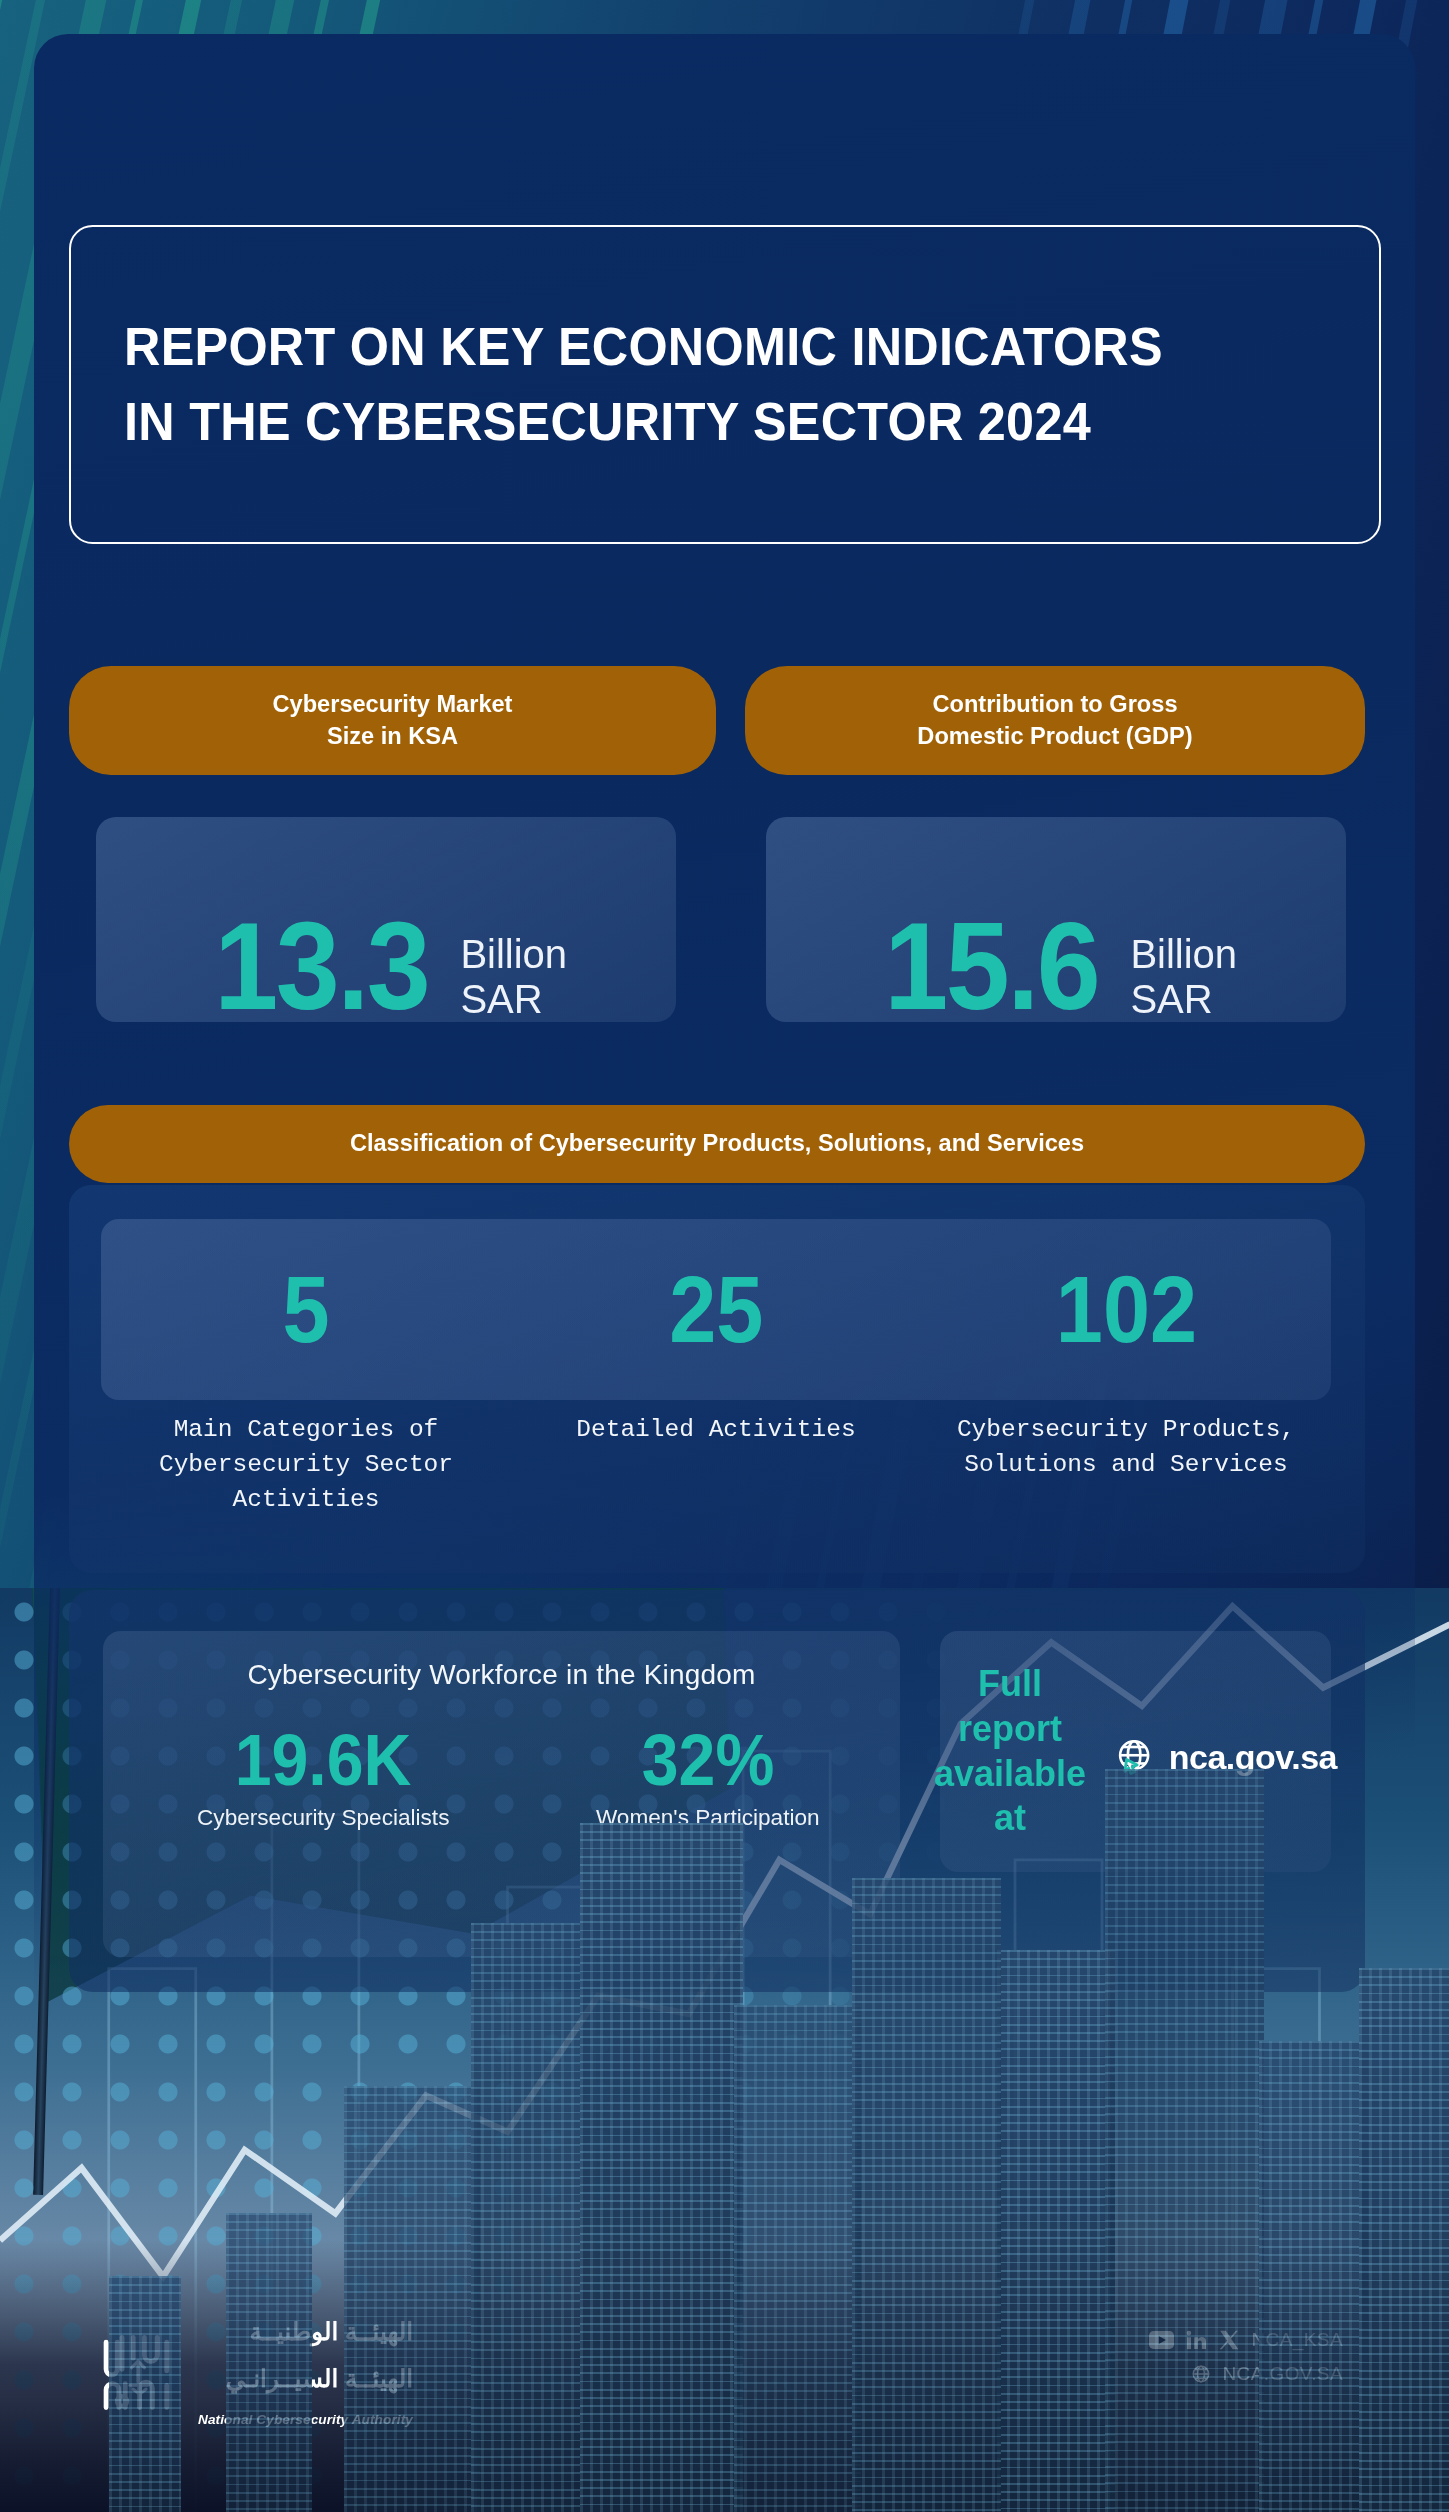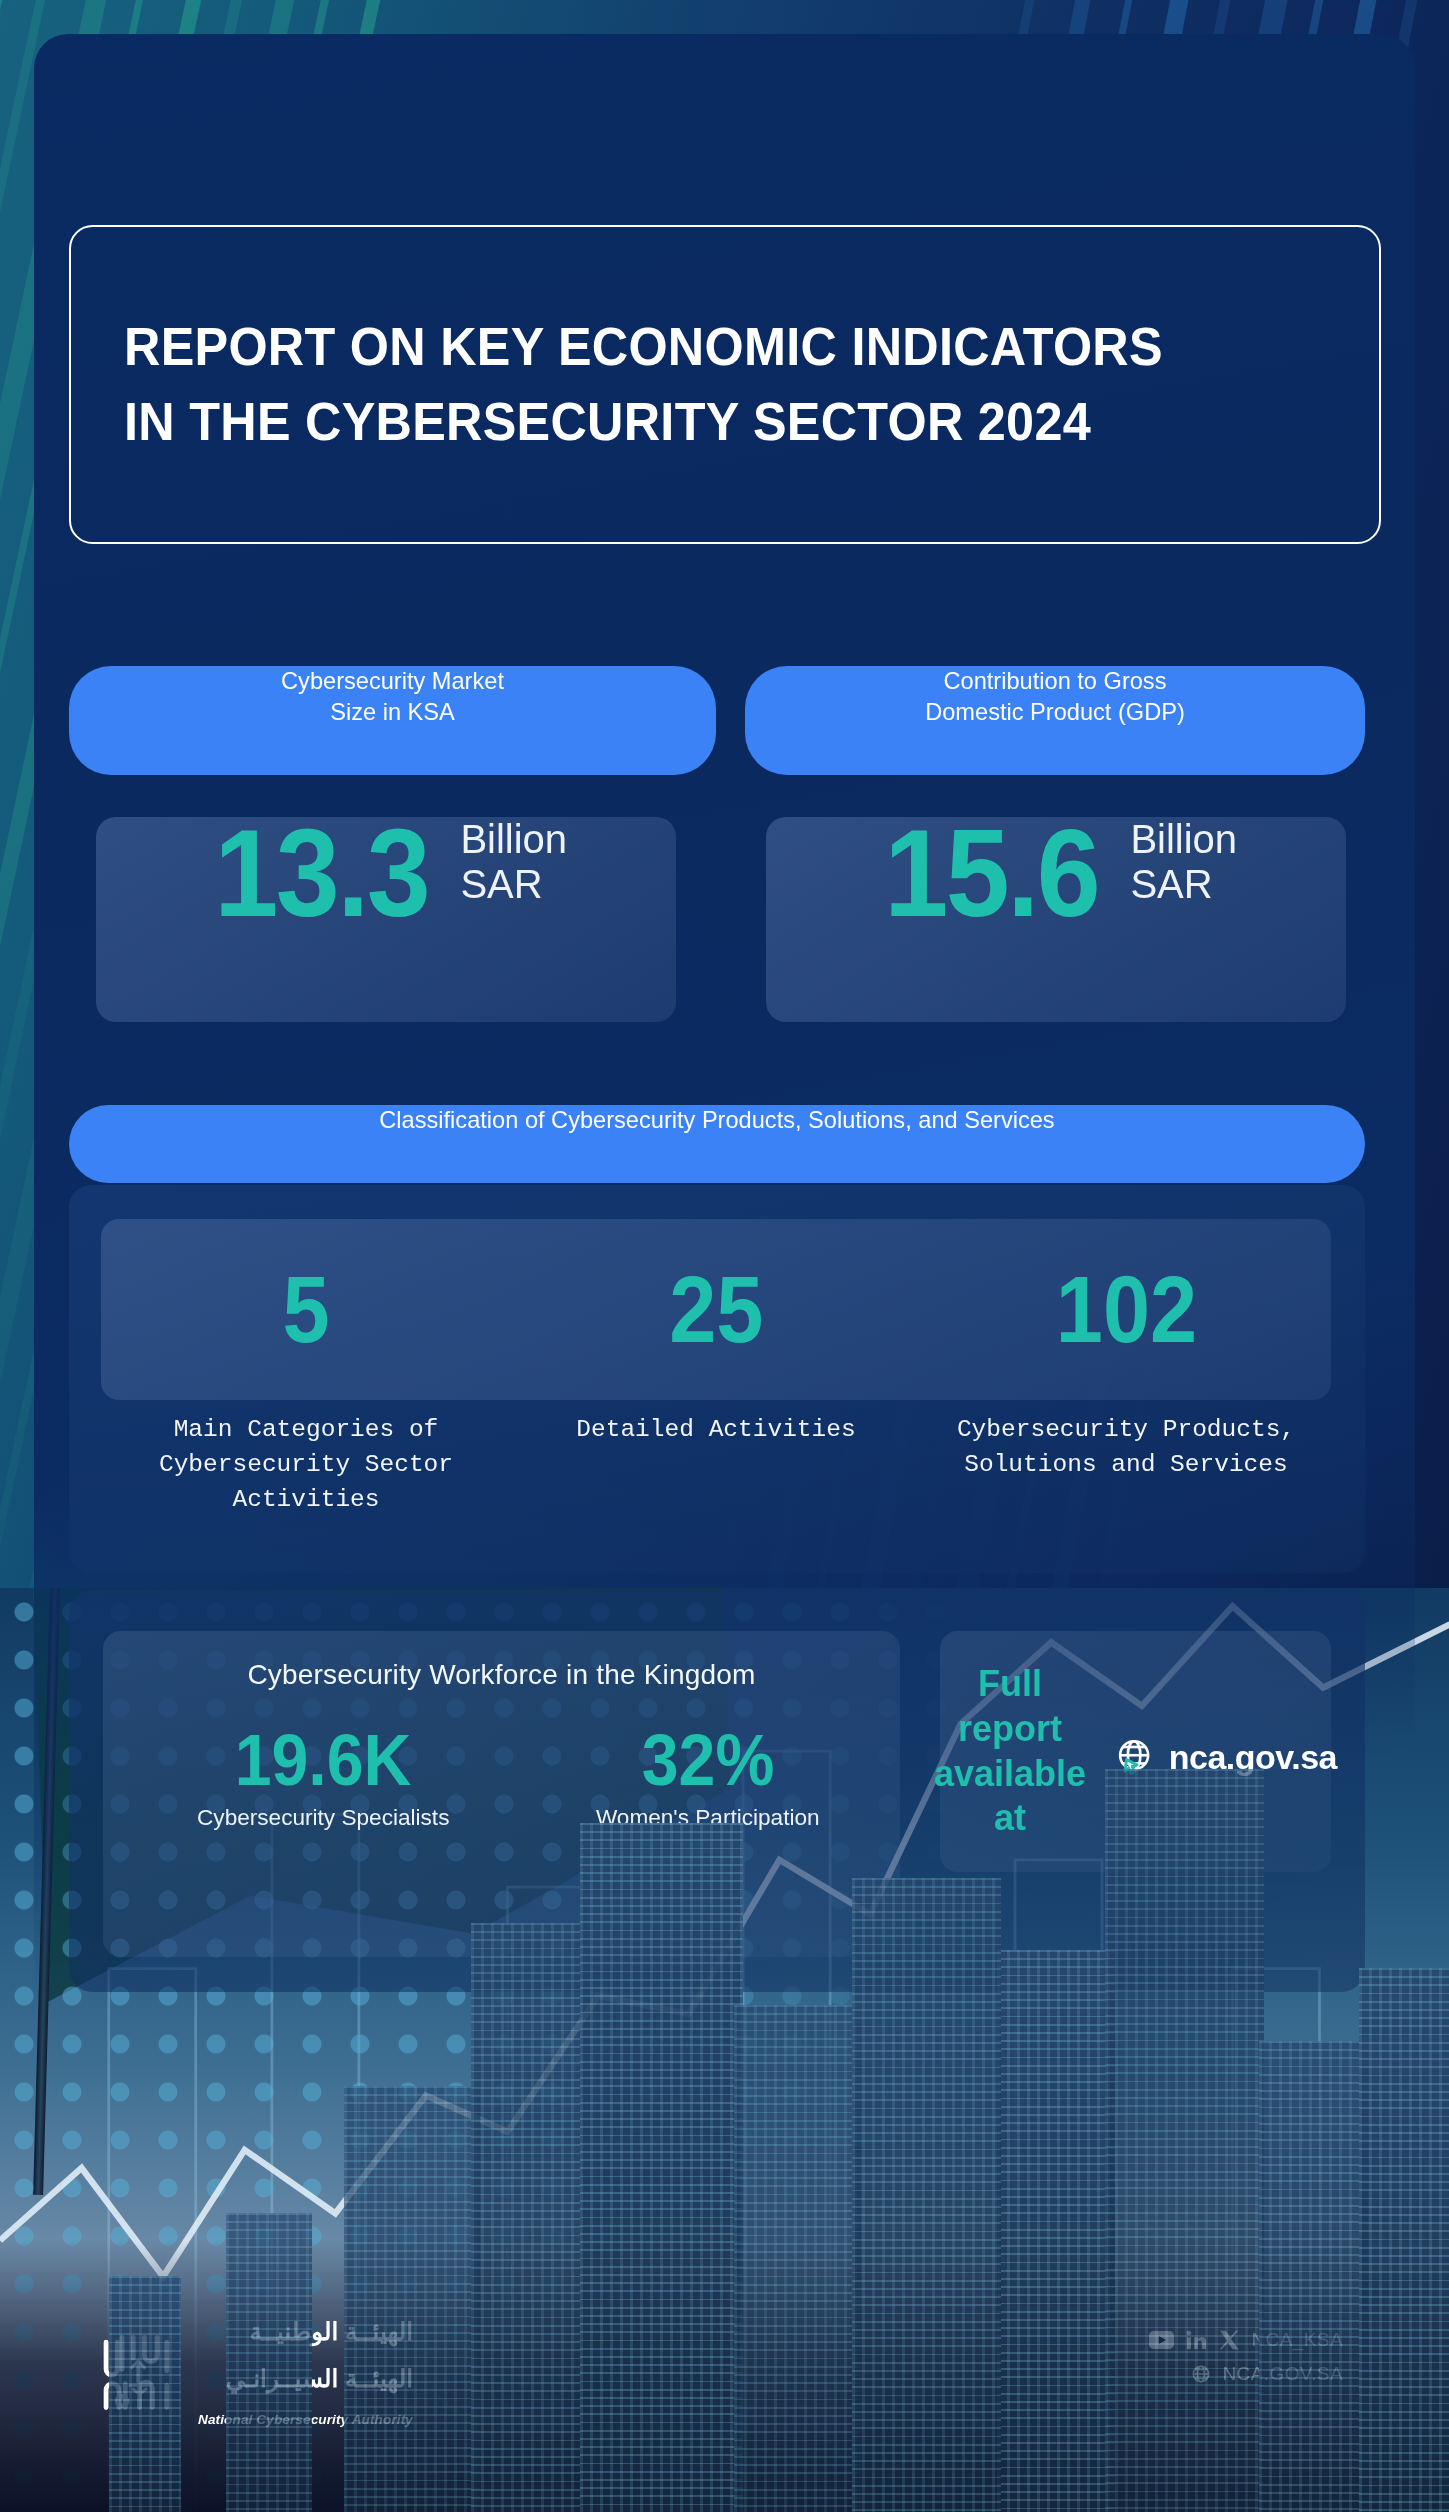--- a/index.html
+++ b/index.html
@@ -83,33 +83,33 @@
     padding:0 53px; gap:18px;
   }
   .title-line {
     color:#fff; font-weight:bold; font-size:53px; letter-spacing:0.3px;
     line-height:1.06; white-space:nowrap;
     transform:scaleX(.95); transform-origin:left center;
   }
 
   
   .pill {
-    position:absolute; background:#3b82f6; border-radius:42px;
-    display:flex; align-items:flex-start; justify-content:center; text-align:center;
-    color:#ffffff; font-weight:normal; line-height:1.32;
+    position:absolute; background:#a16207; border-radius:42px;
+    display:flex; align-items:center; justify-content:center; text-align:center;
+    color:#ffffff; font-weight:bold; line-height:1.32;
   }
   #pill-market { left:69px;  top:666px; width:647px; height:109px; font-size:23.6px; }
   #pill-gdp    { left:745px; top:666px; width:620px; height:109px; font-size:23.6px; }
   #pill-class  { left:69px;  top:1105px; width:1296px; height:78px; font-size:23.6px; }
 
   
   .stat-card {
     position:absolute; border-radius:20px;
     background:linear-gradient(150deg,rgba(78,108,158,.55),rgba(52,80,128,.45));
-    display:flex; align-items:flex-start; justify-content:center; gap:23px;
+    display:flex; align-items:flex-end; justify-content:center; gap:23px;
   }
   #card-market { left:96px; top:817px; width:580px; height:205px; }
   #card-gdp    { left:766px; top:817px; width:580px; height:205px; }
   .big-num { color:#1fbfae; font-weight:bold; font-size:125px; line-height:.9; letter-spacing:-2.7px; transform:scaleX(.92); }
   .unit { color:#eef3fa; font-size:40px; font-weight:normal; line-height:1.12; }
 
   
   .class-shell {
     position:absolute; left:69px; top:1185px; width:1296px; height:388px;
     background:linear-gradient(170deg,rgba(20,58,116,.82),rgba(16,46,96,.5));

